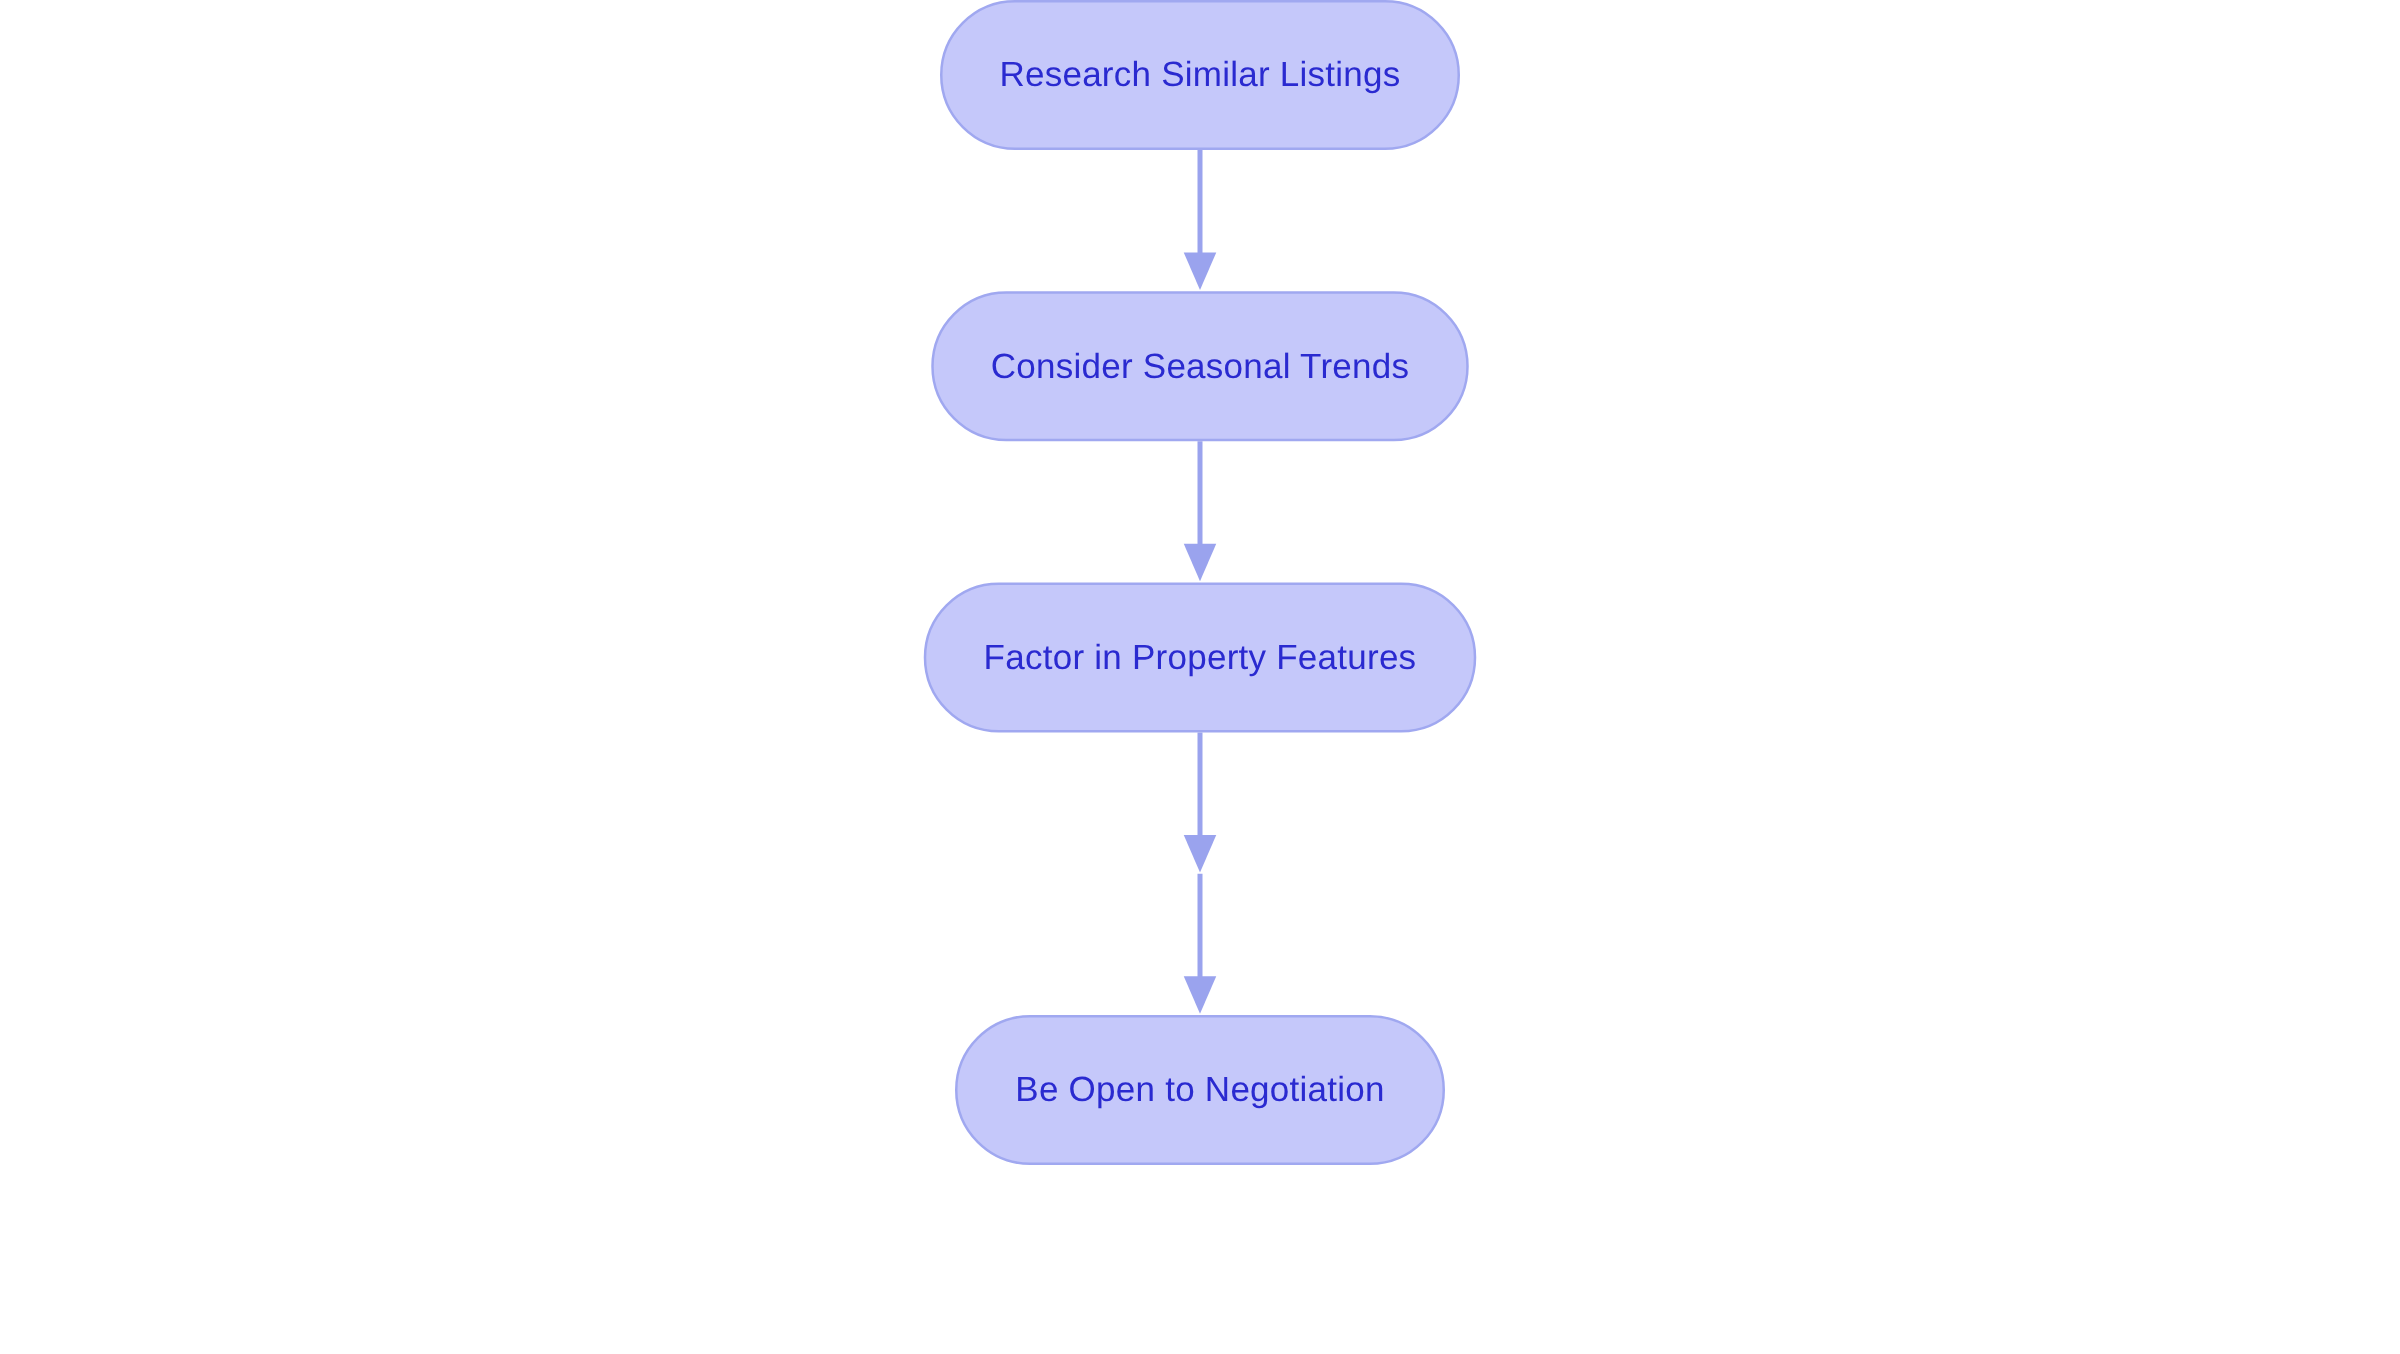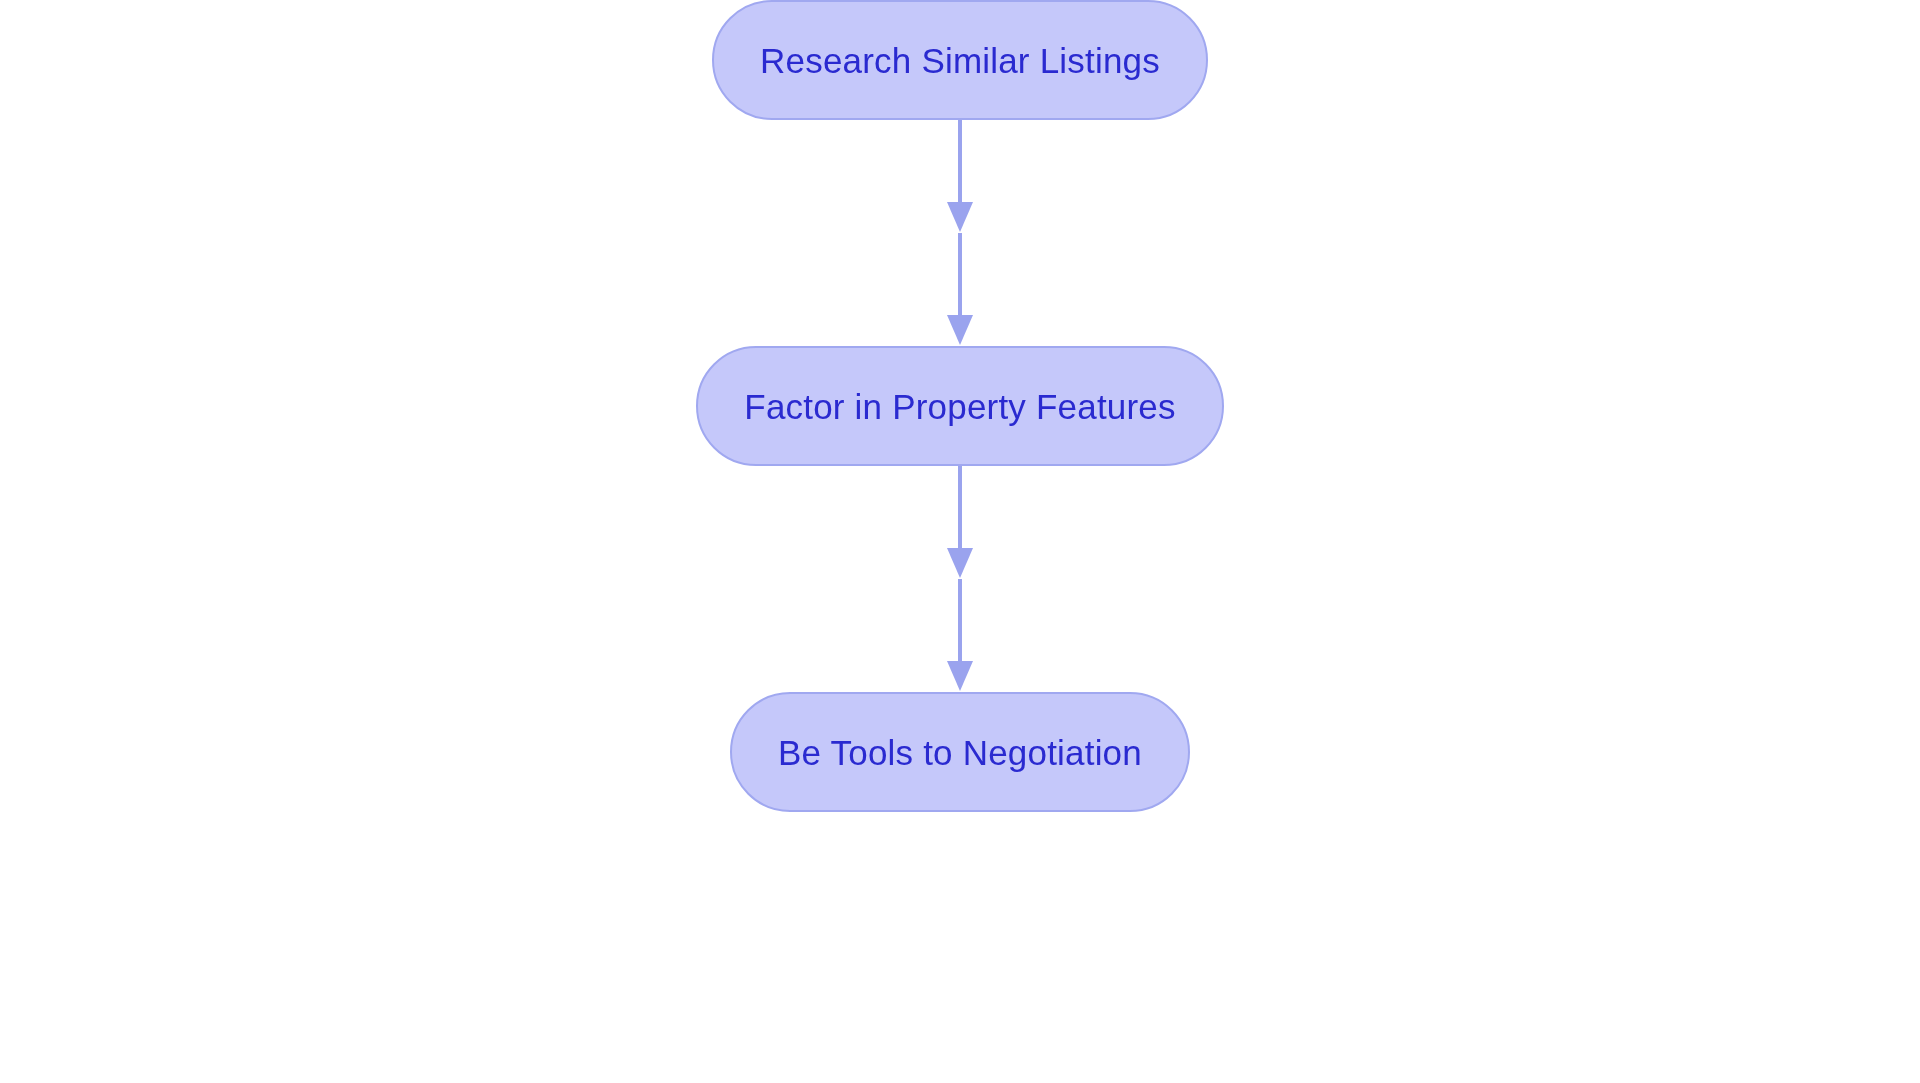--- a/index.html
+++ b/index.html
@@ -41,21 +41,21 @@
     background: #c5c8fa;
     border: 2px solid #a0a8f0;
     border-radius: 60px;
     padding: 0 46px;
     flex: 0 0 auto;
   }
 
   .node-label {
     color: #2a2ad0;
     font-family: "Liberation Sans", sans-serif;
-    font-size: 35px;
+    font-size: 28px;
     font-weight: 400;
     line-height: 1;
     letter-spacing: 0.2px;
     white-space: nowrap;
   }
 
   .connector {
     position: relative;
     width: 40px;
     height: 113px;
@@ -92,20 +92,23 @@
 
     <div class="node">
       <span class="node-label">Research Similar Listings</span>
     </div>
 
     <div class="connector">
       <div class="connector-line"></div>
       <div class="connector-arrowhead"></div>
     </div>
 
+    <div class="node">
+      <span class="node-label">Consider Seasonal Trends</span>
+    </div>
 
     <div class="connector">
       <div class="connector-line"></div>
       <div class="connector-arrowhead"></div>
     </div>
 
     <div class="node">
       <span class="node-label">Factor in Property Features</span>
     </div>
 
@@ -114,17 +117,17 @@
       <div class="connector-arrowhead"></div>
     </div>
 
 
     <div class="connector">
       <div class="connector-line"></div>
       <div class="connector-arrowhead"></div>
     </div>
 
     <div class="node">
-      <span class="node-label">Be Tools to Negotiation</span>
+      <span class="node-label">Be Open to Negotiation</span>
     </div>
 
   </div>
 </div>
 
 </body></html>

